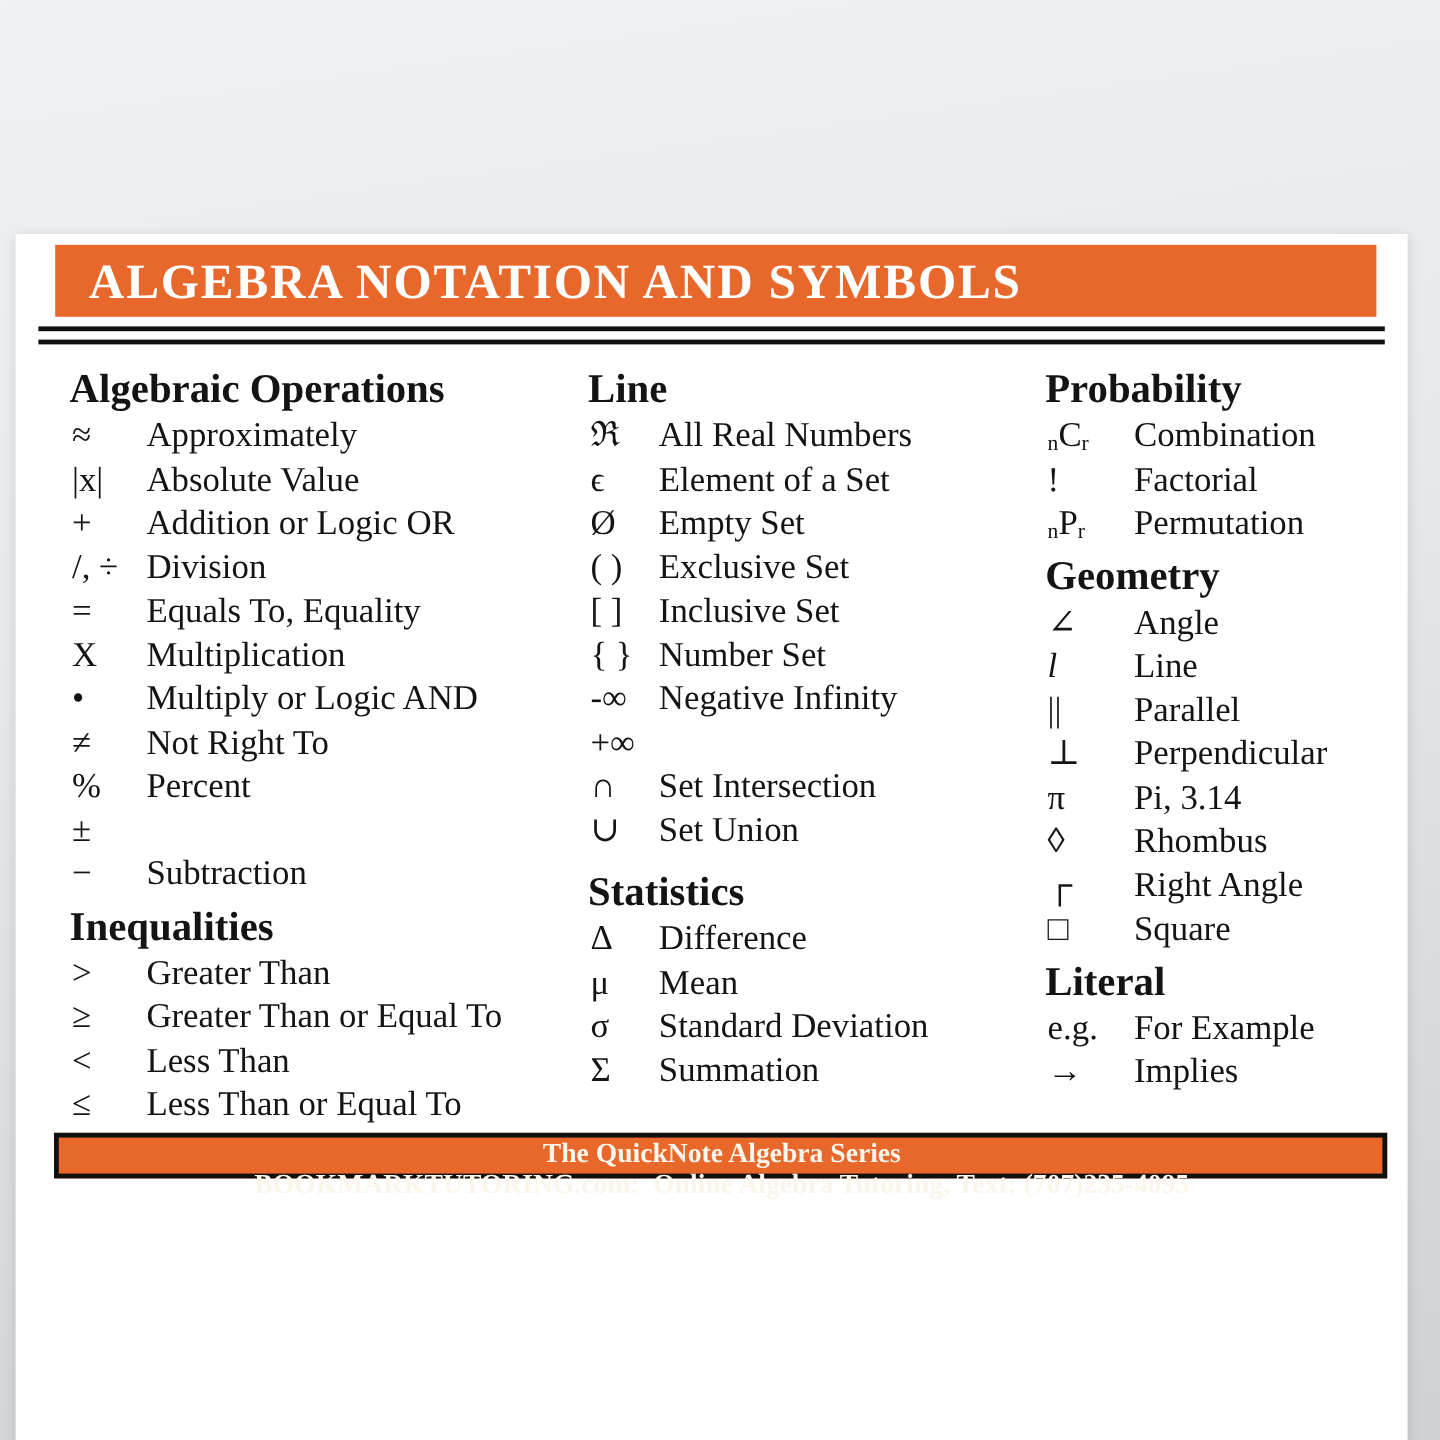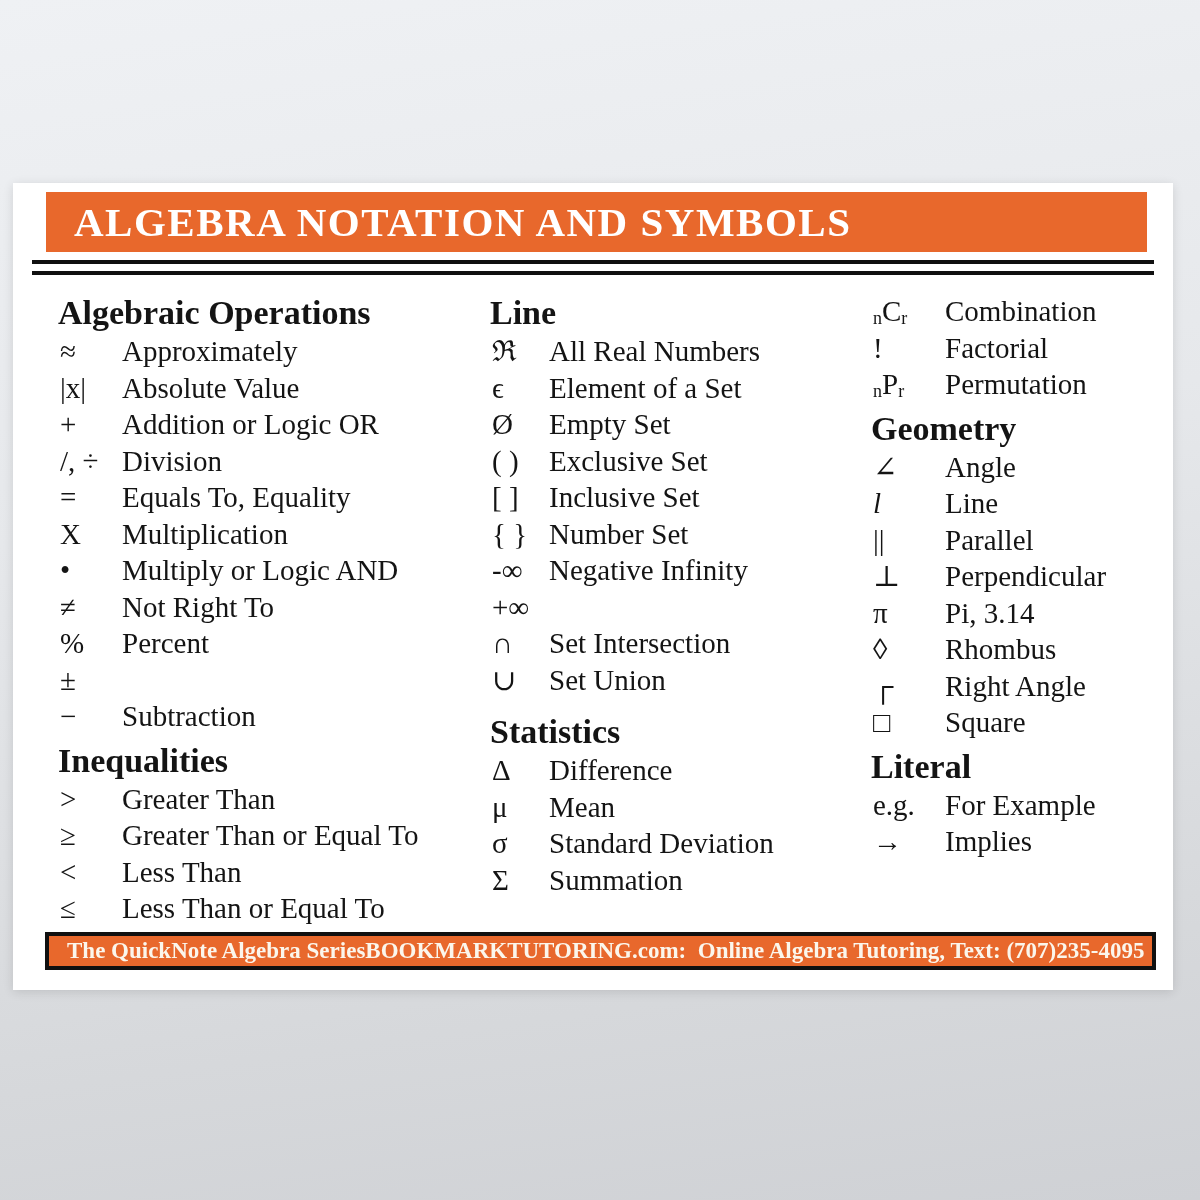--- a/index.html
+++ b/index.html
@@ -7,23 +7,23 @@
     padding: 0;
     width: 1200px;
     height: 1200px;
     font-family: "Liberation Serif", "DejaVu Serif", serif;
     background: linear-gradient(172deg, #eff1f4 0%, #e6e8eb 40%, #d6d8db 80%, #cfd1d5 100%);
     overflow: hidden;
   }
   .poster {
     position: absolute;
     left: 13px;
-    top: 183px;
+    top: 195px;
     width: 1160px;
-    height: 807px;
+    height: 1006px;
     background: #ffffff;
     box-shadow: 0 2px 10px rgba(0,0,0,0.12);
   }
   .header-bar {
     position: absolute;
     left: 33px;
     top: 9px;
     width: 1101px;
     height: 60px;
     background: #E8682C;
@@ -94,20 +94,21 @@
     top: 749px;
     width: 1111px;
     height: 38px;
     box-sizing: border-box;
     background: #E8682C;
     border: 4px solid #101010;
     display: flex;
     align-items: center;
     justify-content: space-between;
     padding: 0 16px 0 18px;
+    flex-direction: column;
   }
   .footer-text {
     color: #FBF6EC;
     font-weight: bold;
     font-size: 23px;
     white-space: pre;
   }
 </style>
 </head>
 <body>
@@ -161,20 +162,21 @@
       <div class="section">
         <div class="section-heading">Statistics</div>
         <div class="sym-row"><span class="sym">Δ</span><span class="lbl">Difference</span></div>
         <div class="sym-row"><span class="sym">μ</span><span class="lbl">Mean</span></div>
         <div class="sym-row"><span class="sym">σ</span><span class="lbl">Standard Deviation</span></div>
         <div class="sym-row"><span class="sym">Σ</span><span class="lbl">Summation</span></div>
       </div>
     </div>
   <div class="col col-3">
       <div class="section">
+        <div class="section-heading">Probability</div>
         <div class="sym-row"><span class="sym"><sub>n</sub><span>C</span><sub>r</sub></span><span class="lbl">Combination</span></div>
         <div class="sym-row"><span class="sym">!</span><span class="lbl">Factorial</span></div>
         <div class="sym-row"><span class="sym"><sub>n</sub><span>P</span><sub>r</sub></span><span class="lbl">Permutation</span></div>
       </div>
       <div class="section">
         <div class="section-heading">Geometry</div>
         <div class="sym-row"><span class="sym">∠</span><span class="lbl">Angle</span></div>
         <div class="sym-row"><span class="sym italic">l</span><span class="lbl">Line</span></div>
         <div class="sym-row"><span class="sym">||</span><span class="lbl">Parallel</span></div>
         <div class="sym-row"><span class="sym">⊥</span><span class="lbl">Perpendicular</span></div>

